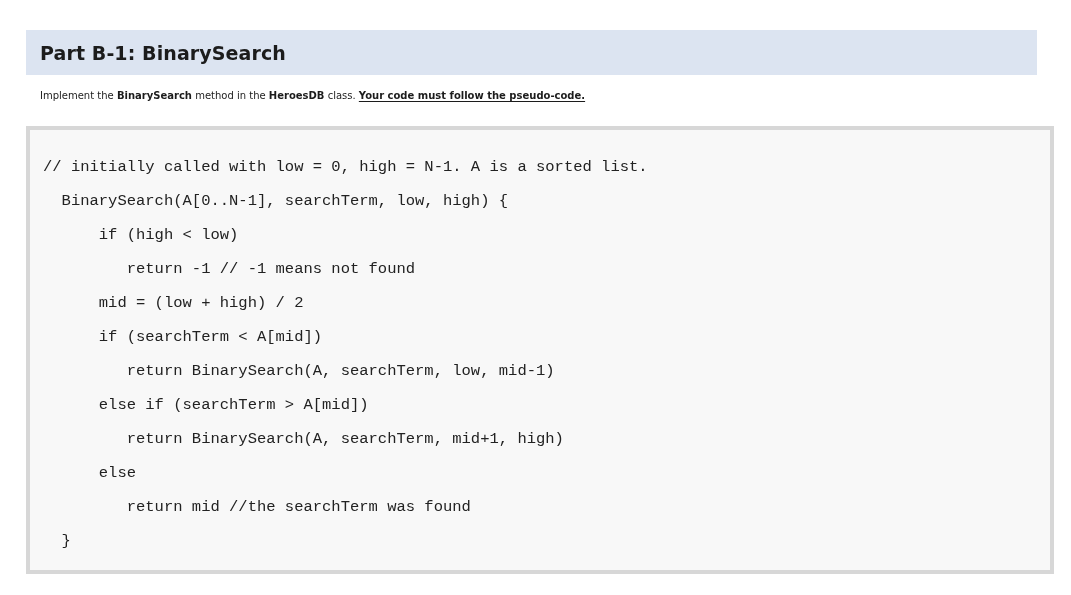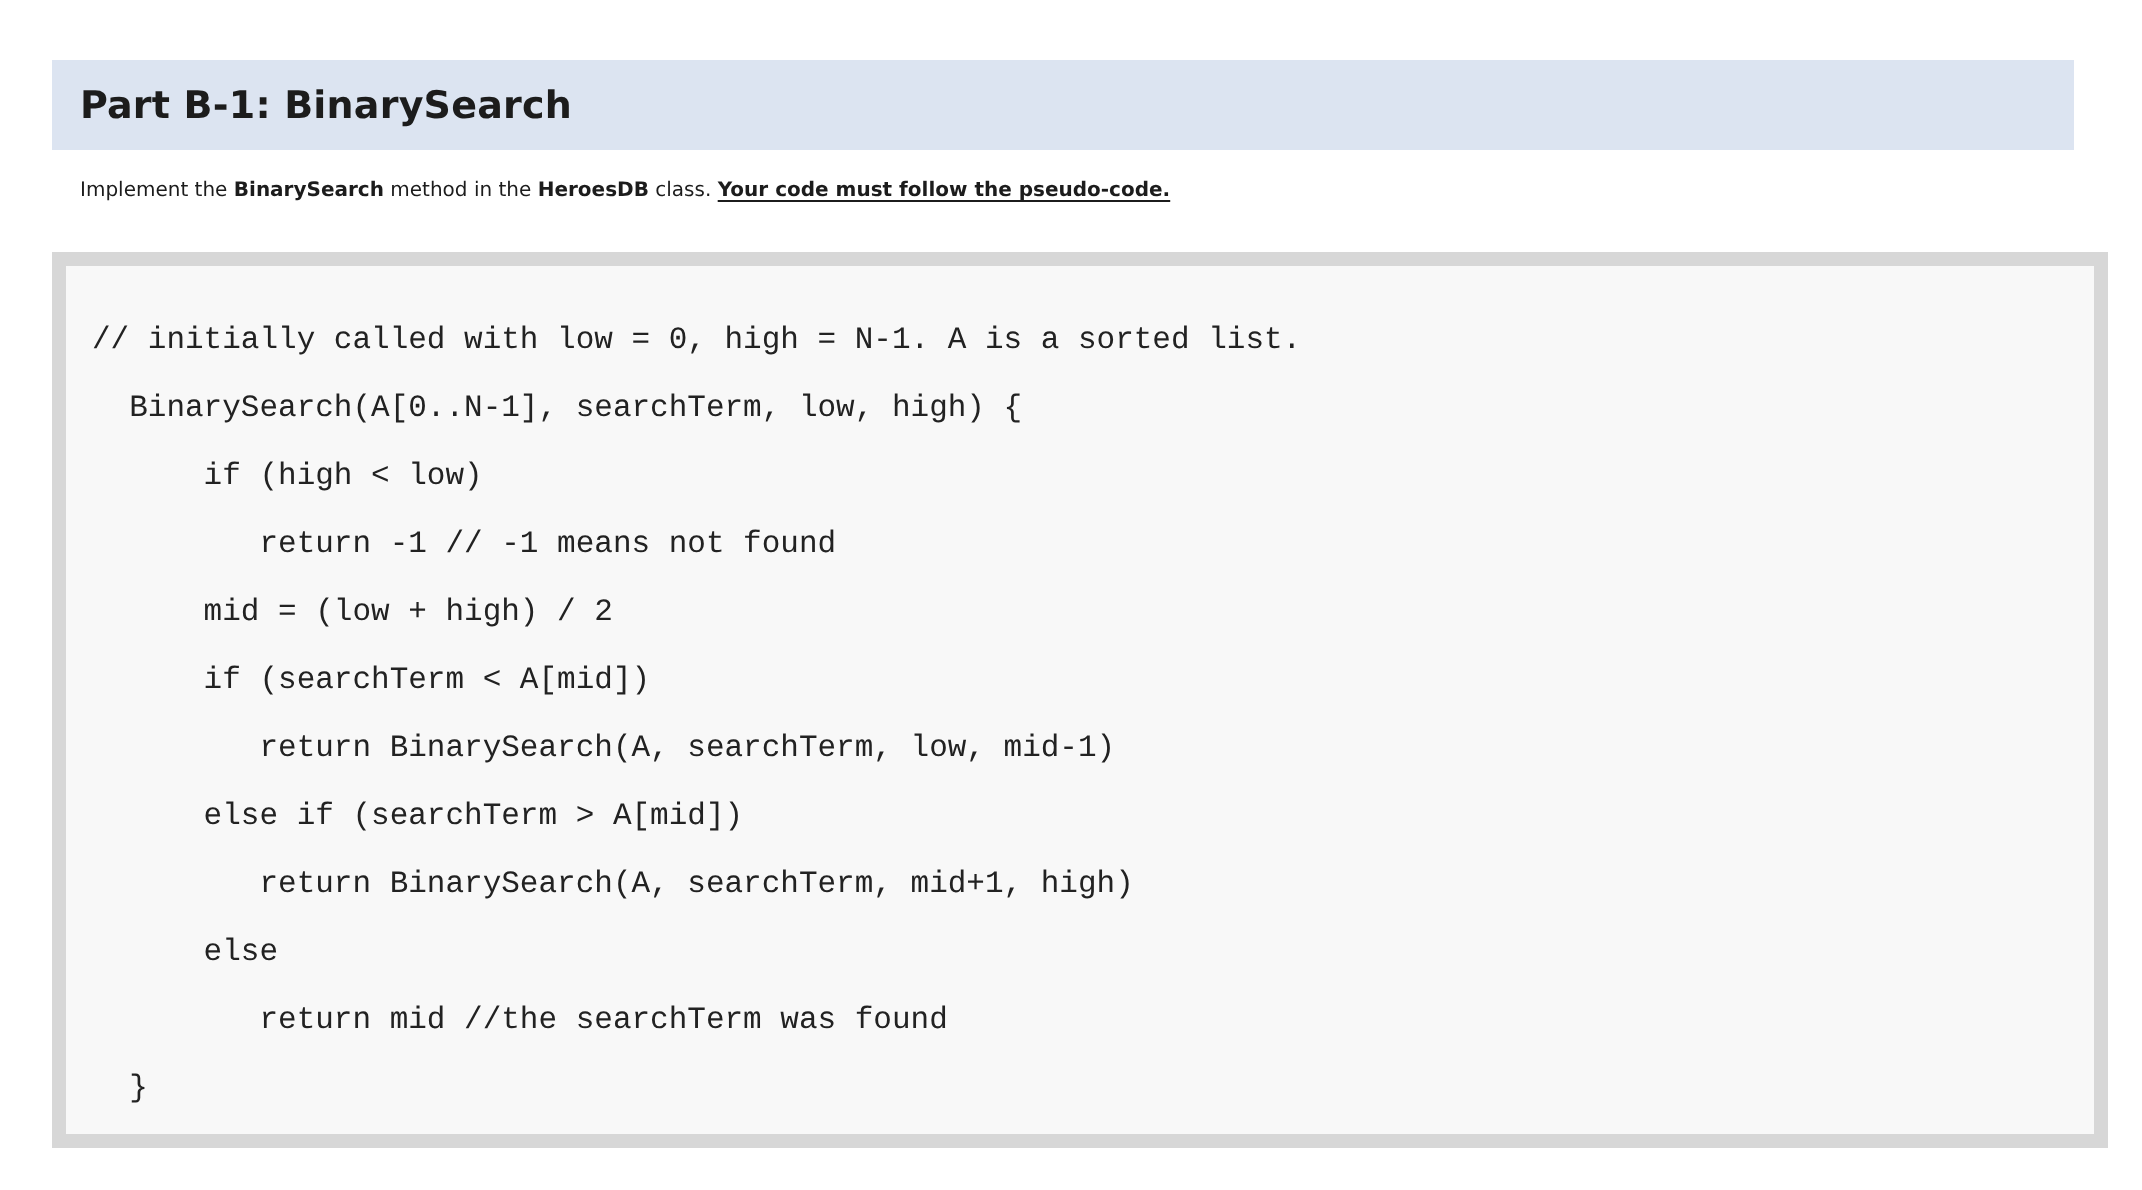--- a/index.html
+++ b/index.html
@@ -66,21 +66,21 @@
 
   
   .code-block {
     position: absolute;
     left: 26px;
     top: 126px;
     width: 1028px;
     height: 448px;
     box-sizing: border-box;
     background: #f8f8f8;
-    border: 7px solid #ec4899;
+    border: 4px solid #ec4899;
     overflow: hidden;
   }
   .code-body {
     margin: 0;
     padding: 20px 0 0 13px;
     font-family: "Liberation Mono", "DejaVu Sans Mono", monospace;
     font-size: 15.5px;
     line-height: 34px;
     color: #222222;
     white-space: pre;

